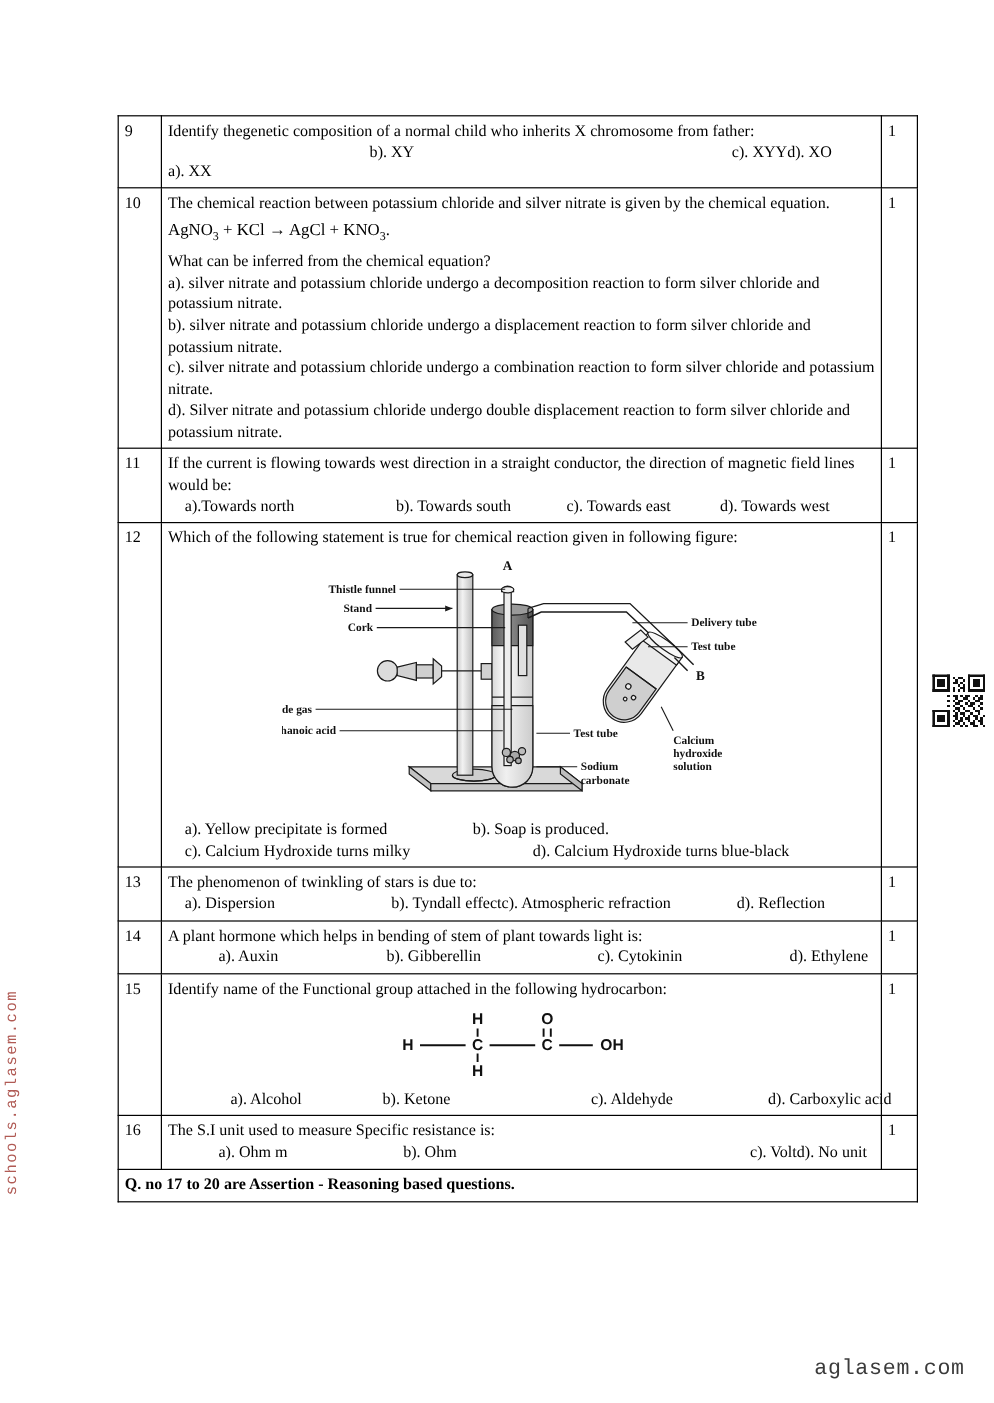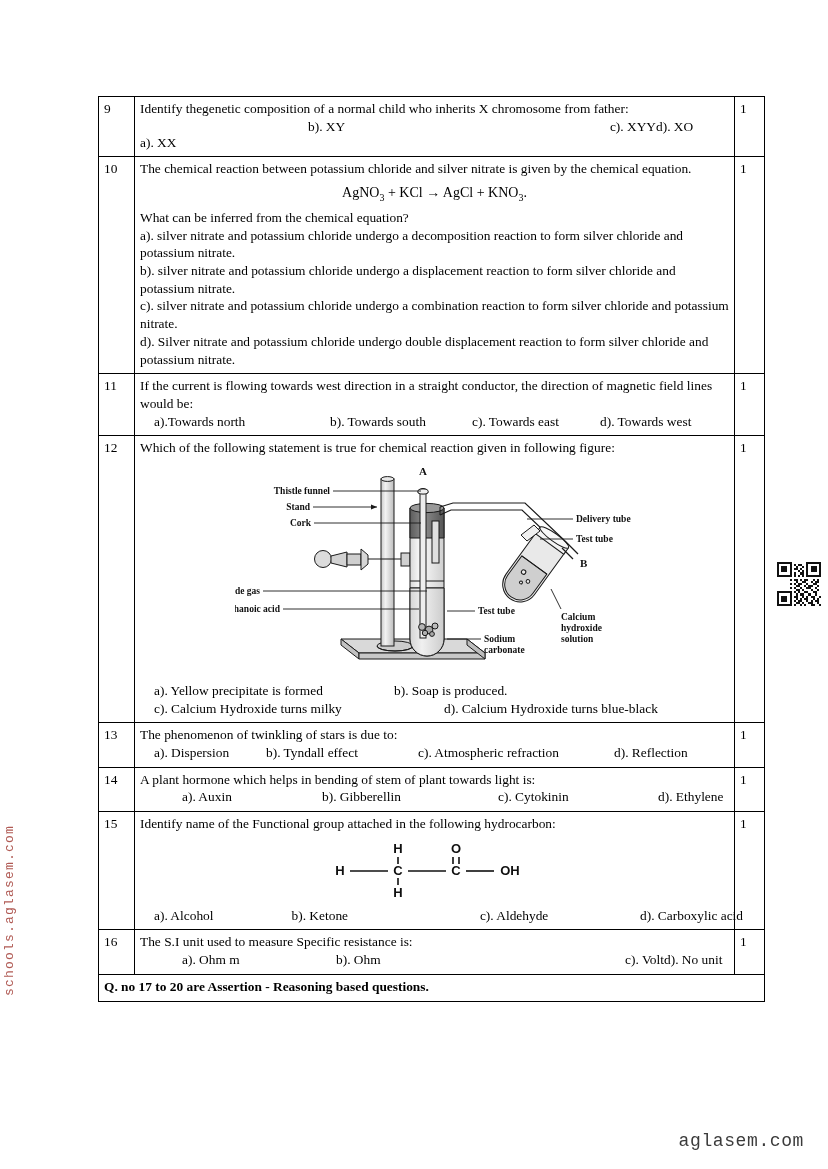--- a/index.html
+++ b/index.html
@@ -99,40 +99,39 @@
   
   .w-q9  .opt:nth-child(1){ width: 168px; margin-top: 16px; }
   .w-q9  .opt:nth-child(2){ width: 176px; }
   .w-q9  .opt:nth-child(3){ width: 172px; text-align: right; }
 
   .w-q11 .opt:nth-child(1){ width: 128px; }
   .w-q11 .opt:nth-child(2){ width: 142px; padding-left: 48px; }
   .w-q11 .opt:nth-child(3){ width: 128px; }
 
   .w-q13 .opt:nth-child(1){ width: 112px; }
-  .w-q13 .opt:nth-child(2){ width: 152px; }
+  .w-q13 .opt:nth-child(2){ width: 152px; text-align: right; }
   .w-q13 .opt:nth-child(3){ width: 196px; }
 
   .w-q14 .opt:nth-child(1){ width: 140px; }
   .w-q14 .opt:nth-child(2){ width: 176px; }
   .w-q14 .opt:nth-child(3){ width: 160px; }
 
-  .w-q15 .opt:nth-child(1){ width: 146px; }
+  .w-q15 .opt:nth-child(1){ width: 146px; margin-left: 38px; }
   .w-q15 .opt:nth-child(2){ width: 200px; }
   .w-q15 .opt:nth-child(3){ width: 170px; }
 
   .w-q16 .opt:nth-child(1){ width: 154px; }
   .w-q16 .opt:nth-child(2){ width: 166px; }
   .w-q16 .opt:nth-child(3){ width: 162px; text-align: right; }
 
   .w-q12a .opt:nth-child(1){ width: 240px; }
   .w-q12b .opt:nth-child(1){ width: 290px; }
 
   .equation {
-    text-align: center;
     margin: 6px 0 5px 0;
     font-size: 14px;
   }
   .equation sub { font-size: 10px; }
 
   .choice-line { display: block; }
 
   
   .figure-wrap {
     display: flex;

